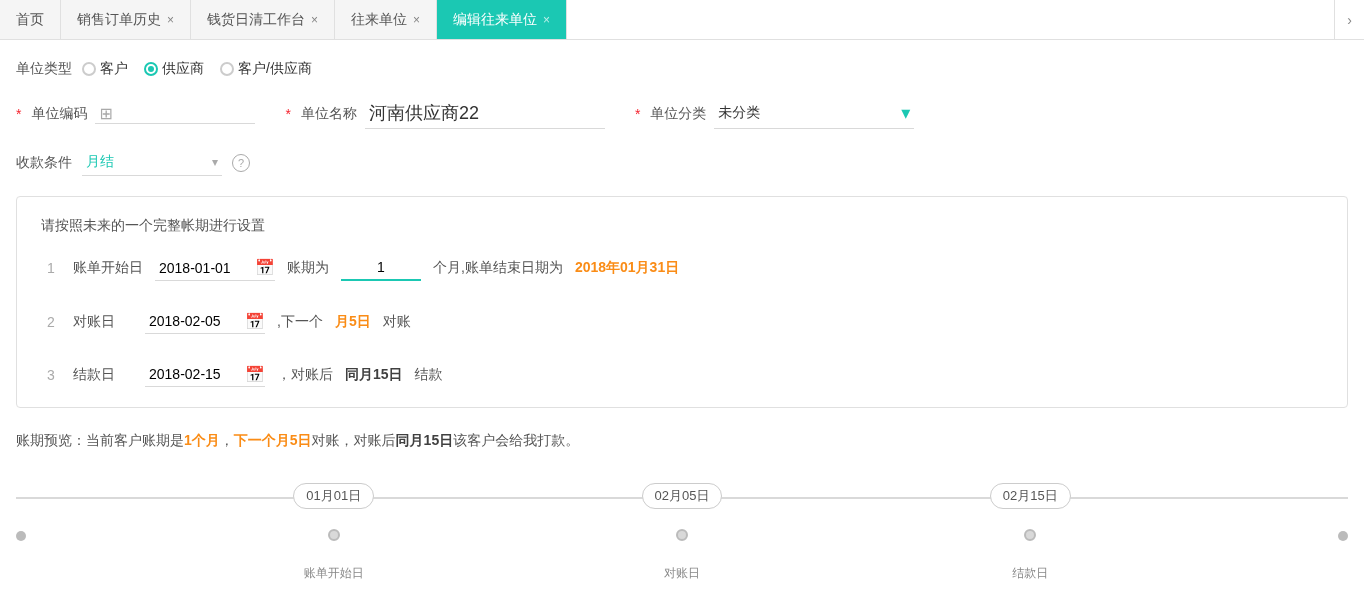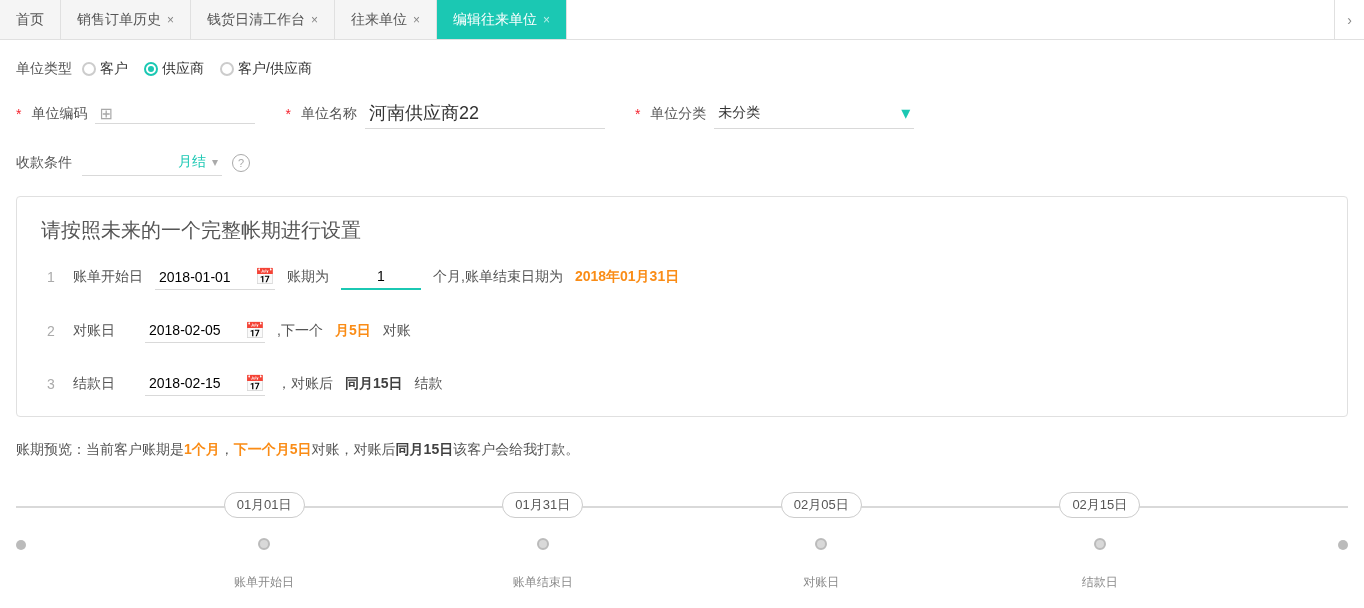--- a/index.html
+++ b/index.html
@@ -137,21 +137,20 @@
       align-items: center;
       border-bottom: 1px solid #d9d9d9;
       min-width: 160px;
       padding: 4px 4px;
       cursor: pointer;
       gap: 6px;
     }
     .select-value {
       color: #1bc8b3;
       flex: 1;
-      text-align: right;
     }
     .chevron-down {
       font-size: 12px;
       color: #aaa;
     }
 
     
     .category-select {
       display: flex;
       align-items: center;
@@ -165,21 +164,21 @@
     
     .section-box {
       border: 1px solid #e0e0e0;
       border-radius: 4px;
       padding: 20px 24px;
       margin-bottom: 20px;
     }
     .section-title {
       color: #555;
       margin-bottom: 20px;
-      font-size: 20px;
+      font-size: 14px;
     }
 
     
     .setting-row {
       display: flex;
       align-items: center;
       margin-bottom: 28px;
       gap: 12px;
     }
     .row-num {
@@ -459,25 +458,20 @@
       <div style="display:flex;align-items:center;margin-top:6px;">
         <div class="tl-start-dot"></div>
       </div>
 
       <div class="timeline-point">
         <div class="tl-badge">01月01日</div>
         <div class="tl-dot"></div>
         <div class="tl-label">账单开始日</div>
       </div>
 
-      <div class="timeline-point">
-        <div class="tl-badge">01月31日</div>
-        <div class="tl-dot"></div>
-        <div class="tl-label">账单结束日</div>
-      </div>
 
       <div class="timeline-point">
         <div class="tl-badge">02月05日</div>
         <div class="tl-dot"></div>
         <div class="tl-label">对账日</div>
       </div>
 
       <div class="timeline-point">
         <div class="tl-badge">02月15日</div>
         <div class="tl-dot"></div>

